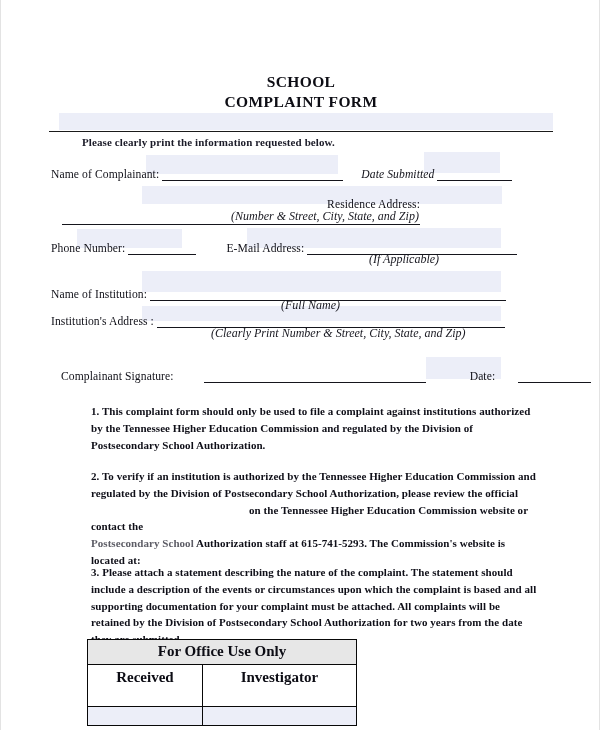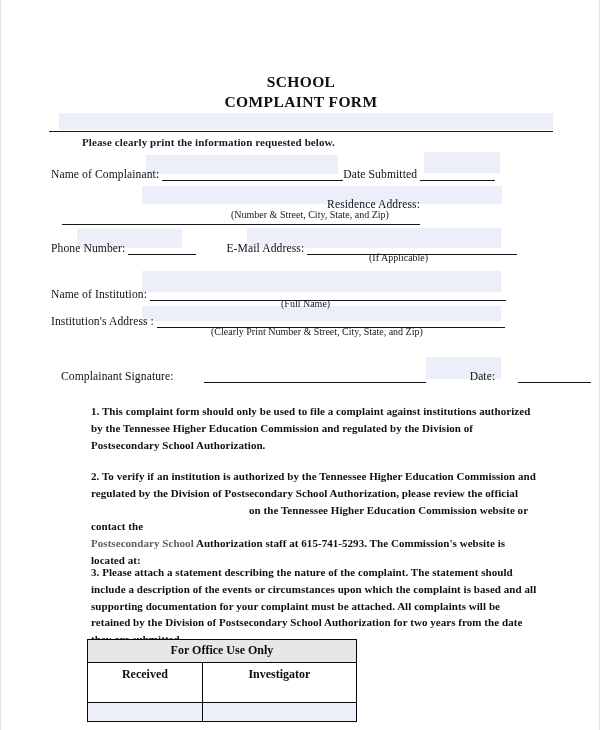--- a/index.html
+++ b/index.html
@@ -101,23 +101,24 @@
   }
   .fline {
     display: inline-block;
     border-bottom: 1.1px solid #15151c;
     height: 13px;
     margin-left: 3px;
   }
   .hint {
     position: absolute;
     z-index: 2;
-    font-size: 10px;
+    font-size: 12px;
     color: #17171f;
     white-space: nowrap;
+    font-style: italic;
   }
 
   
   .para {
     position: absolute;
     left: 42px;
     width: 450px;
     font-size: 11px;
     font-weight: bold;
     line-height: 1.53;
@@ -141,21 +142,21 @@
     position: absolute;
     left: 38px;
     top: 639px;
     width: 270px;
     border-collapse: collapse;
     z-index: 3;
   }
   .office-table td {
     border: 1.4px solid #080808;
     text-align: center;
-    font-size: 12px;
+    font-size: 15px;
     font-weight: bold;
     color: #0c0c14;
     padding: 3px 0 3px 0;
   }
   .office-table td.header-cell {
     background: #e7e7e7;
     padding: 3px 0 4px 0;
   }
   .office-table td.sub-cell {
     background: #ffffff;
@@ -188,21 +189,21 @@
     <div class="shade" style="left:93px; top:186px; width:360px; height:18px;"></div>
     <div class="shade" style="left:28px; top:229px; width:105px; height:19px;"></div>
     <div class="shade" style="left:198px; top:228px; width:254px; height:20px;"></div>
     <div class="shade" style="left:93px; top:271px; width:359px; height:21px;"></div>
     <div class="shade" style="left:93px; top:306px; width:359px; height:15px;"></div>
     <div class="shade" style="left:377px; top:357px; width:75px; height:22px;"></div>
 
     <div class="frow" style="left:2px; top:167px;">
       <span class="flabel">Name of Complainant:</span>
       <span class="fline" style="width:181px;"></span>
-      <span class="flabel" style="">Date Submitted</span>
+      <span class="flabel" style="margin-left:18px;font-style:italic;">Date Submitted</span>
       <span class="fline" style="width:75px;"></span>
     </div>
 
     <div class="frow" style="left:10px; top:198px;flex-direction:column;">
       <span class="flabel">Residence Address:</span>
       <span class="fline" style="width:358px;"></span>
     </div>
     <div class="hint" style="left:182px; top:209px;">(Number &amp; Street, City, State, and Zip)</div>
 
     <div class="frow" style="left:2px; top:241px;">

